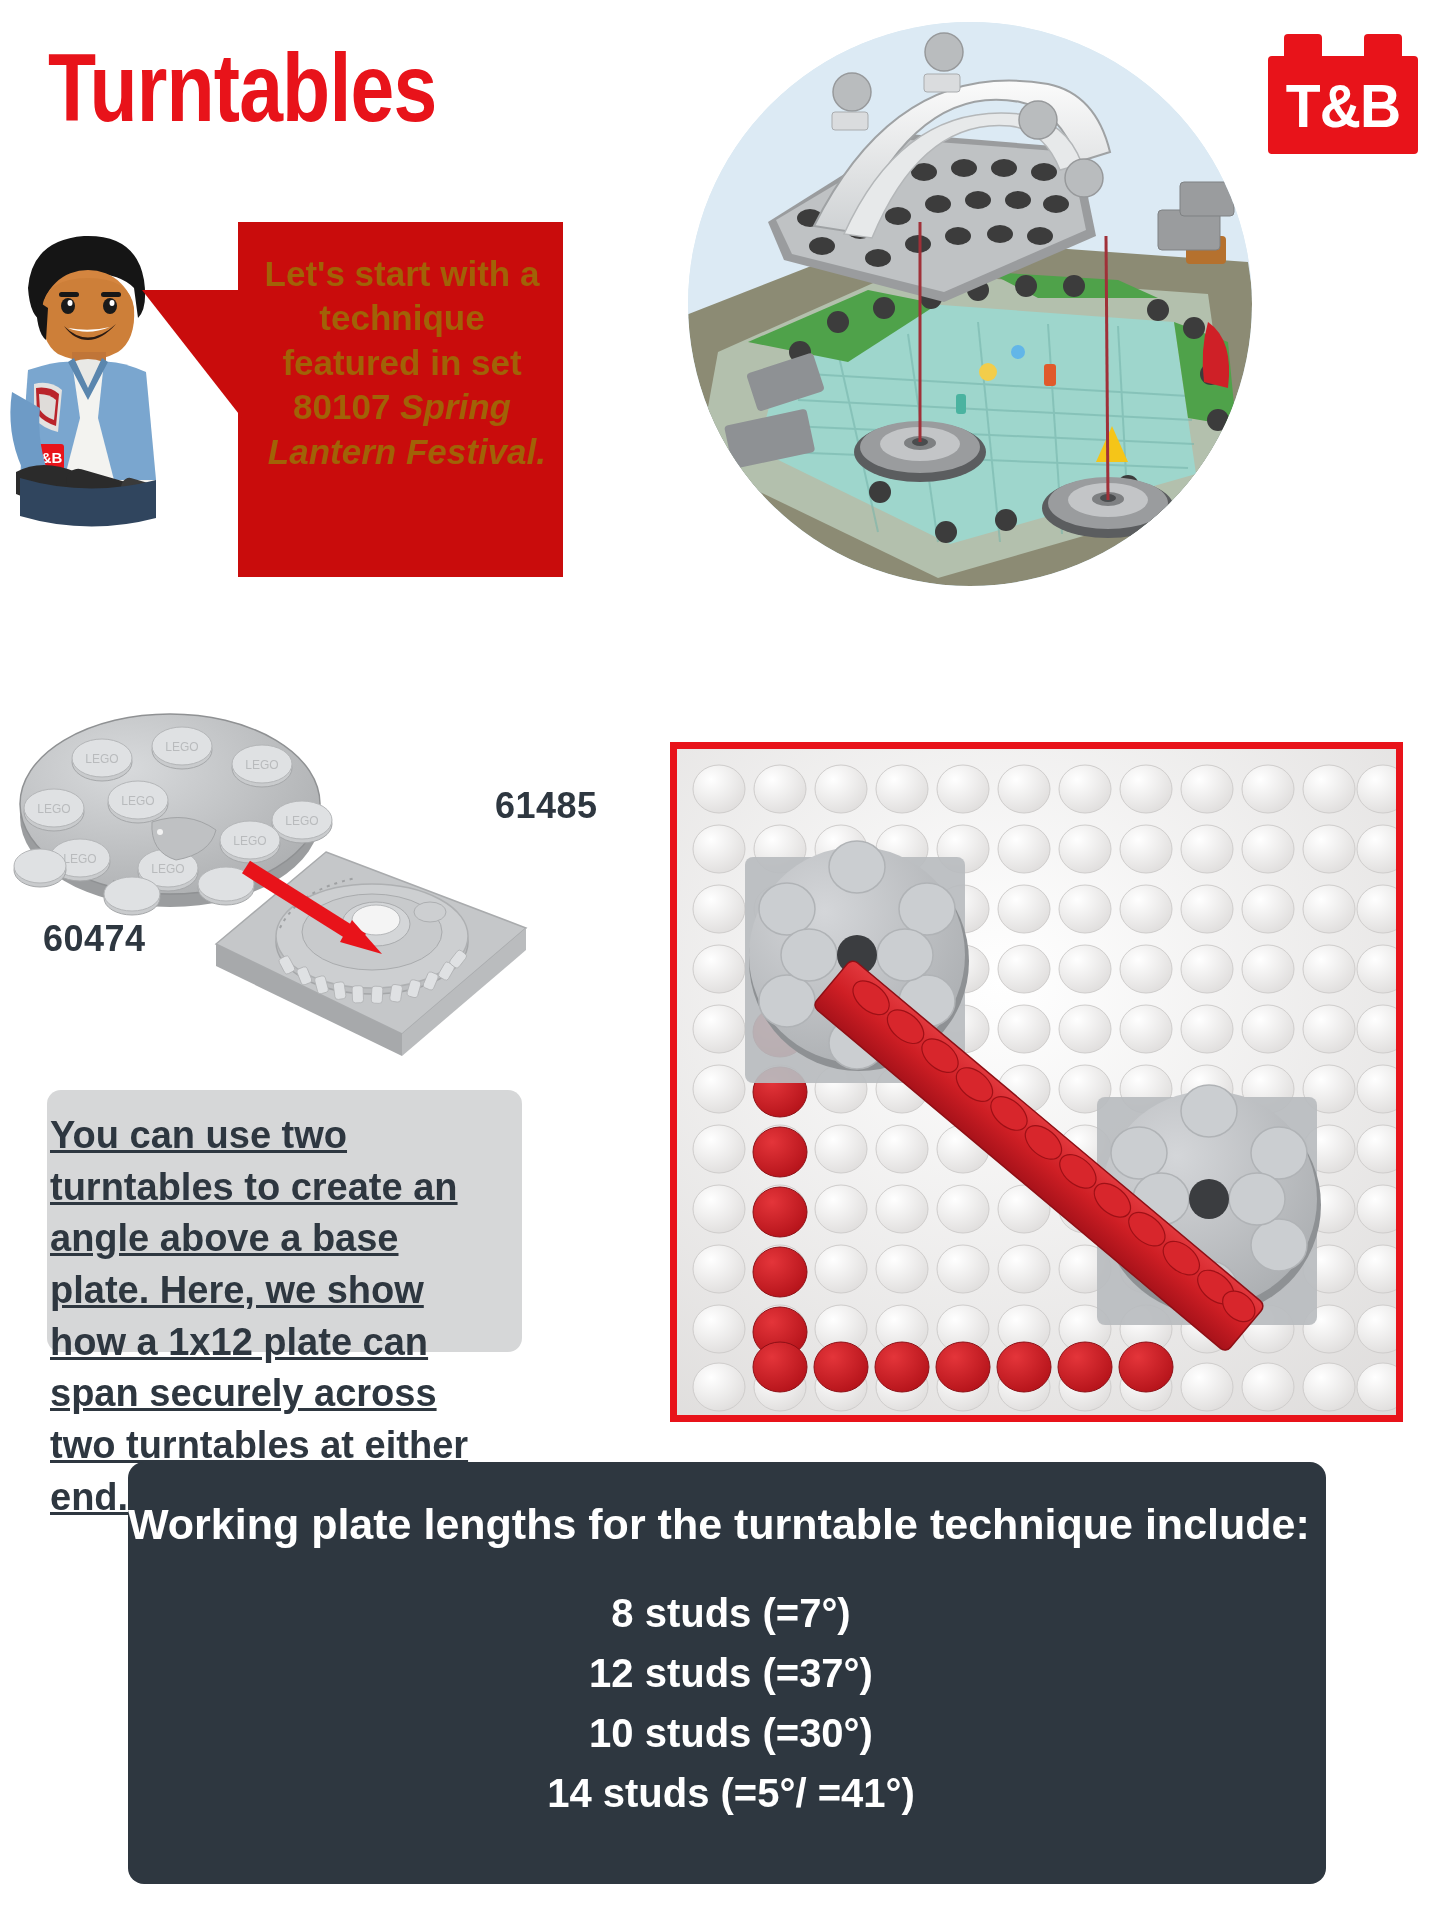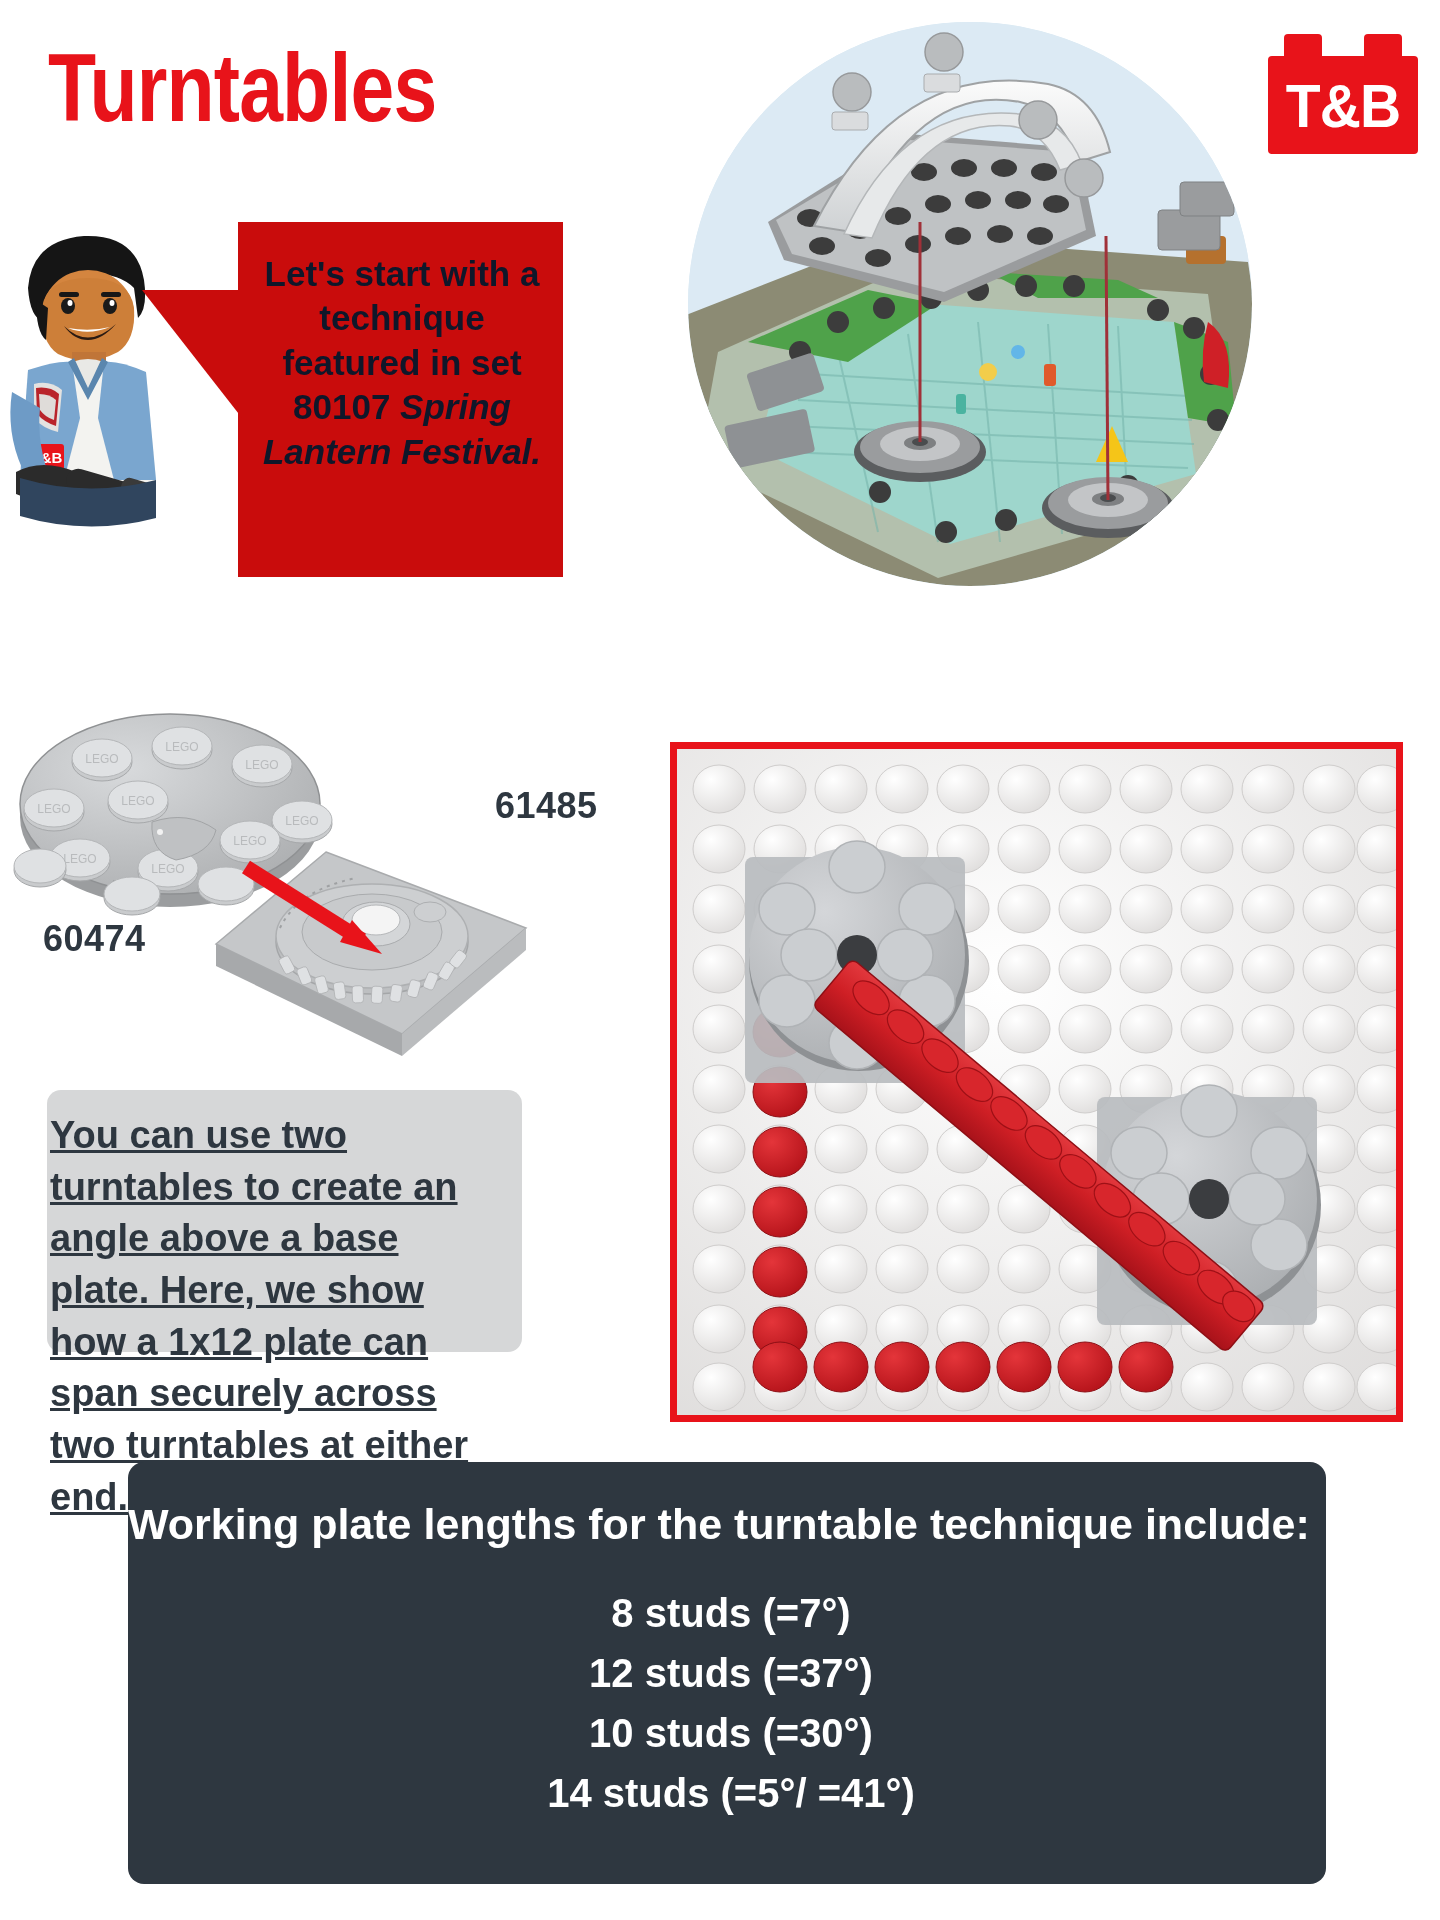--- a/index.html
+++ b/index.html
@@ -53,24 +53,24 @@
   }
   .bubble-tail {
     position: absolute; left: 142px; top: 290px;
     width: 0; height: 0;
     border-top: 0 solid transparent;
     border-right: 100px solid #c90c0c;
     border-bottom: 128px solid transparent;
   }
   .bubble-text {
     position: absolute; left: 258px; top: 252px; width: 288px;
-    color: #0f172a; font-size: 35px; font-weight: 700;
+    color: #a16207; font-size: 35px; font-weight: 700;
     line-height: 1.27; text-align: center;
   }
-  .bubble-text .ital { font-style: italic; }
+  .bubble-text .ital { font-style: italic; text-align: right; }
 
   
   .circle-photo {
     position: absolute; left: 688px; top: 22px;
     width: 564px; height: 564px; border-radius: 50%;
     overflow: hidden; background: #d9e9f2;
   }
   .circle-photo svg { display:block; }
 
   

